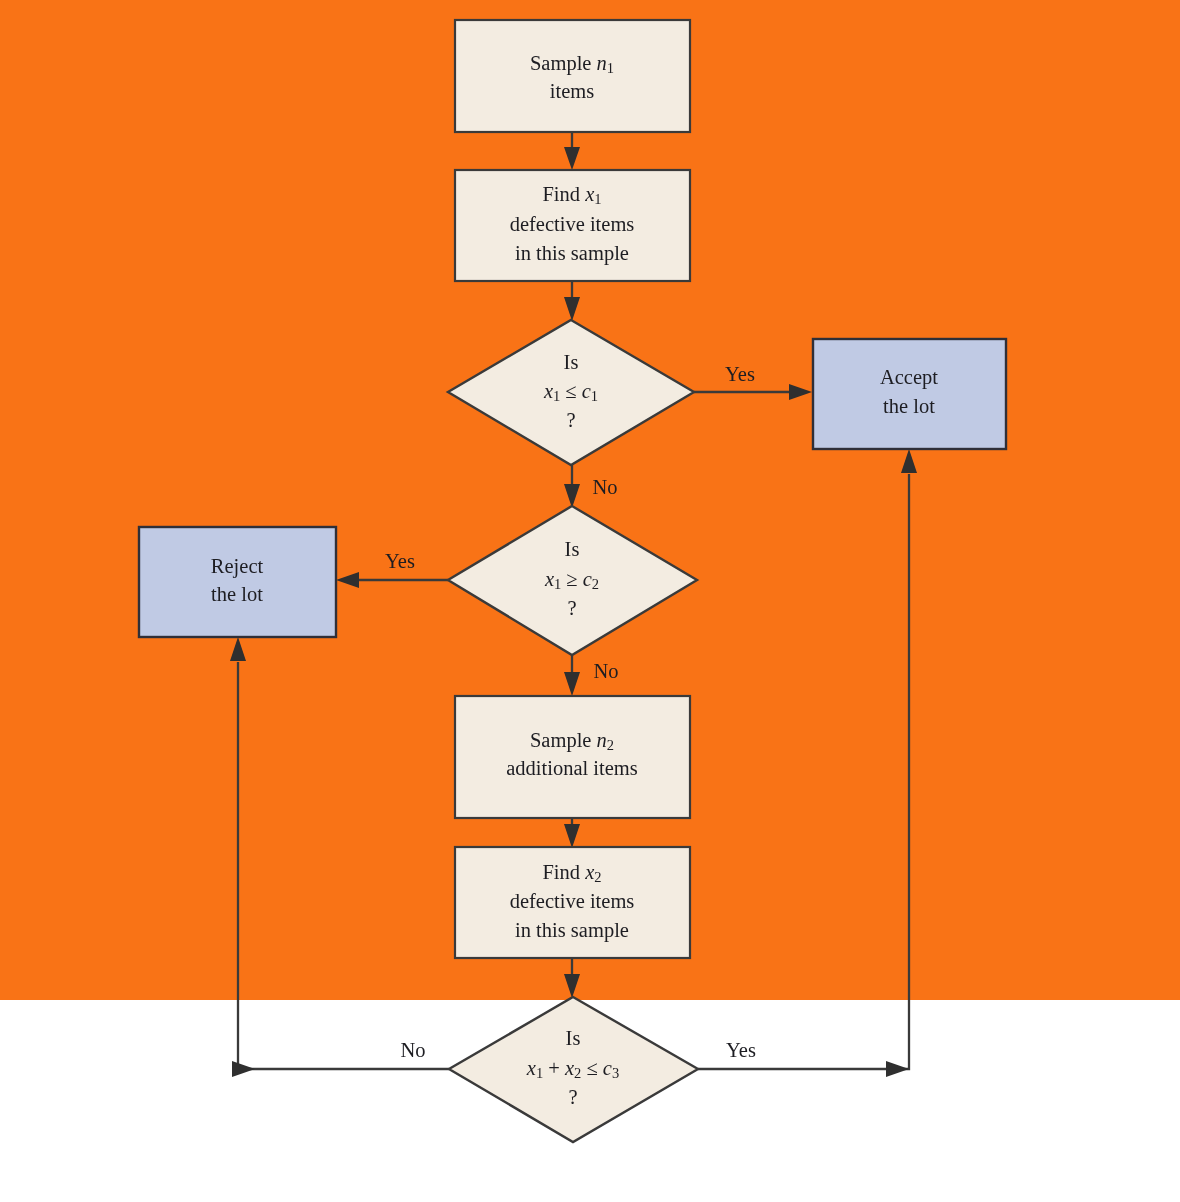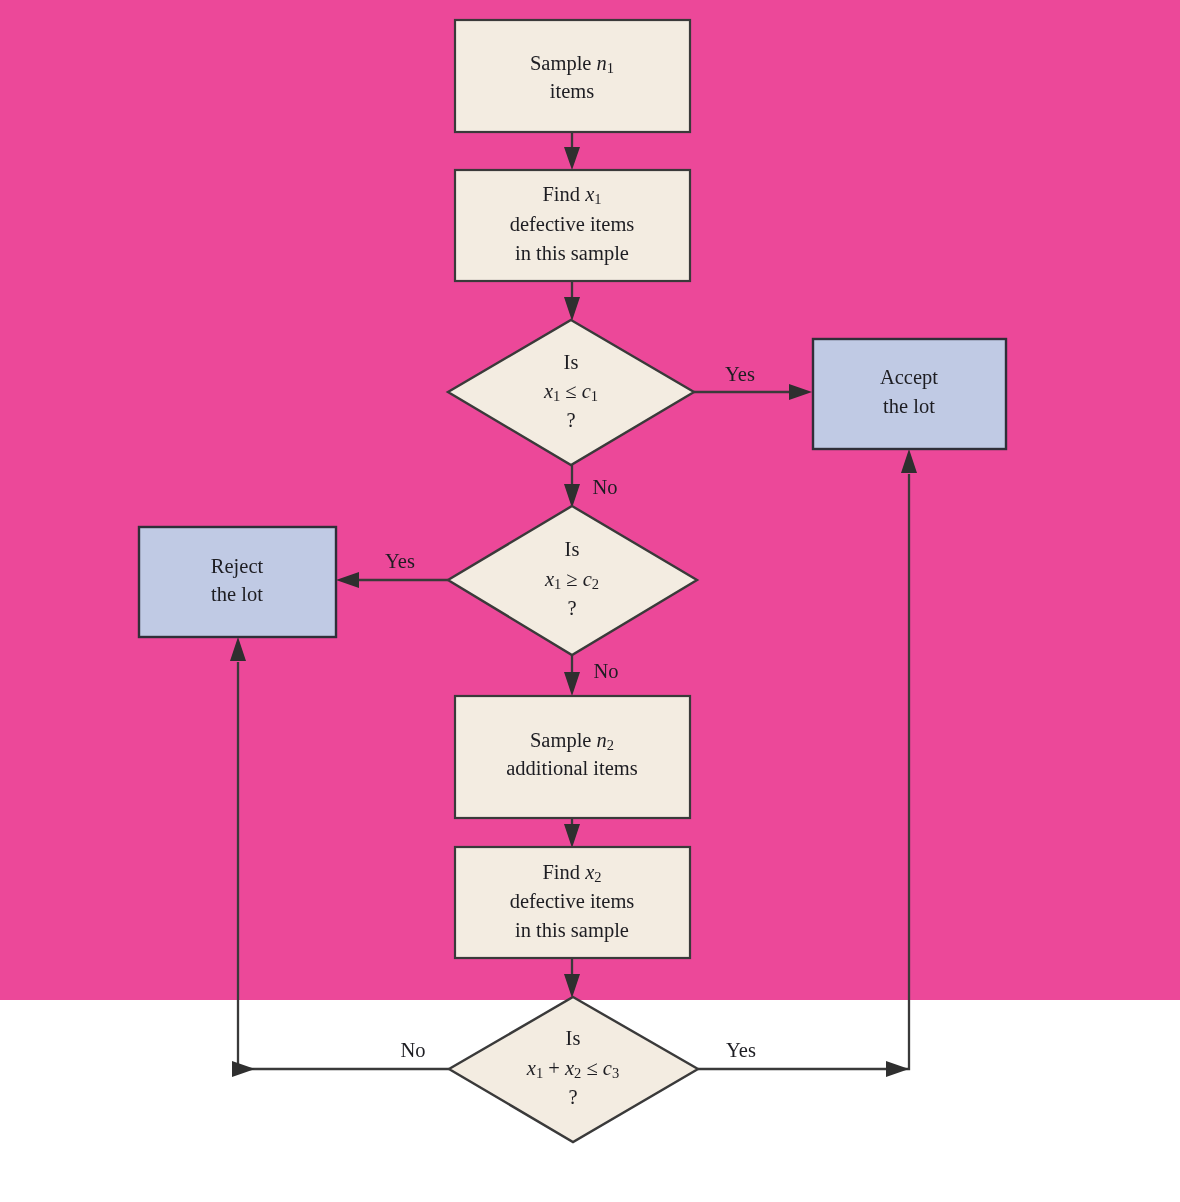--- a/index.html
+++ b/index.html
@@ -11,21 +11,21 @@
   body {
     width: 1180px;
     height: 1202px;
     font-family: "Liberation Serif", "DejaVu Serif", serif;
     overflow: hidden;
   }
   #flowchart-root {
     position: relative;
     width: 1180px;
     height: 1000px;
-    background: #ec4899;
+    background: #f97316;
   }
   svg#flow-svg {
     position: absolute;
     left: 0;
     top: 0;
     width: 1180px;
     height: 1202px;
     display: block;
   }
   .node-shape {

